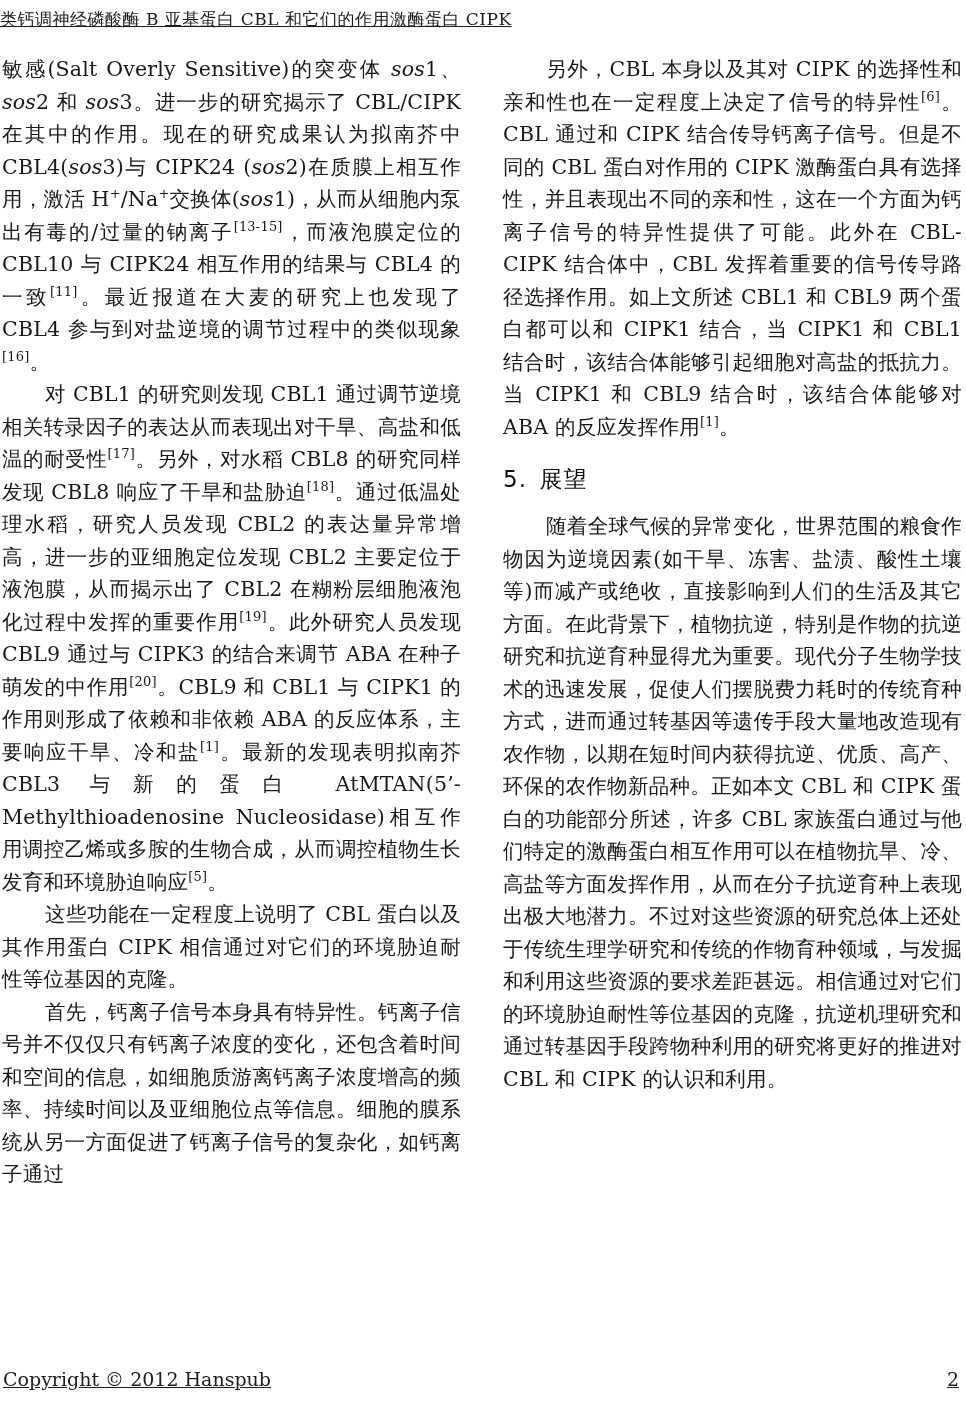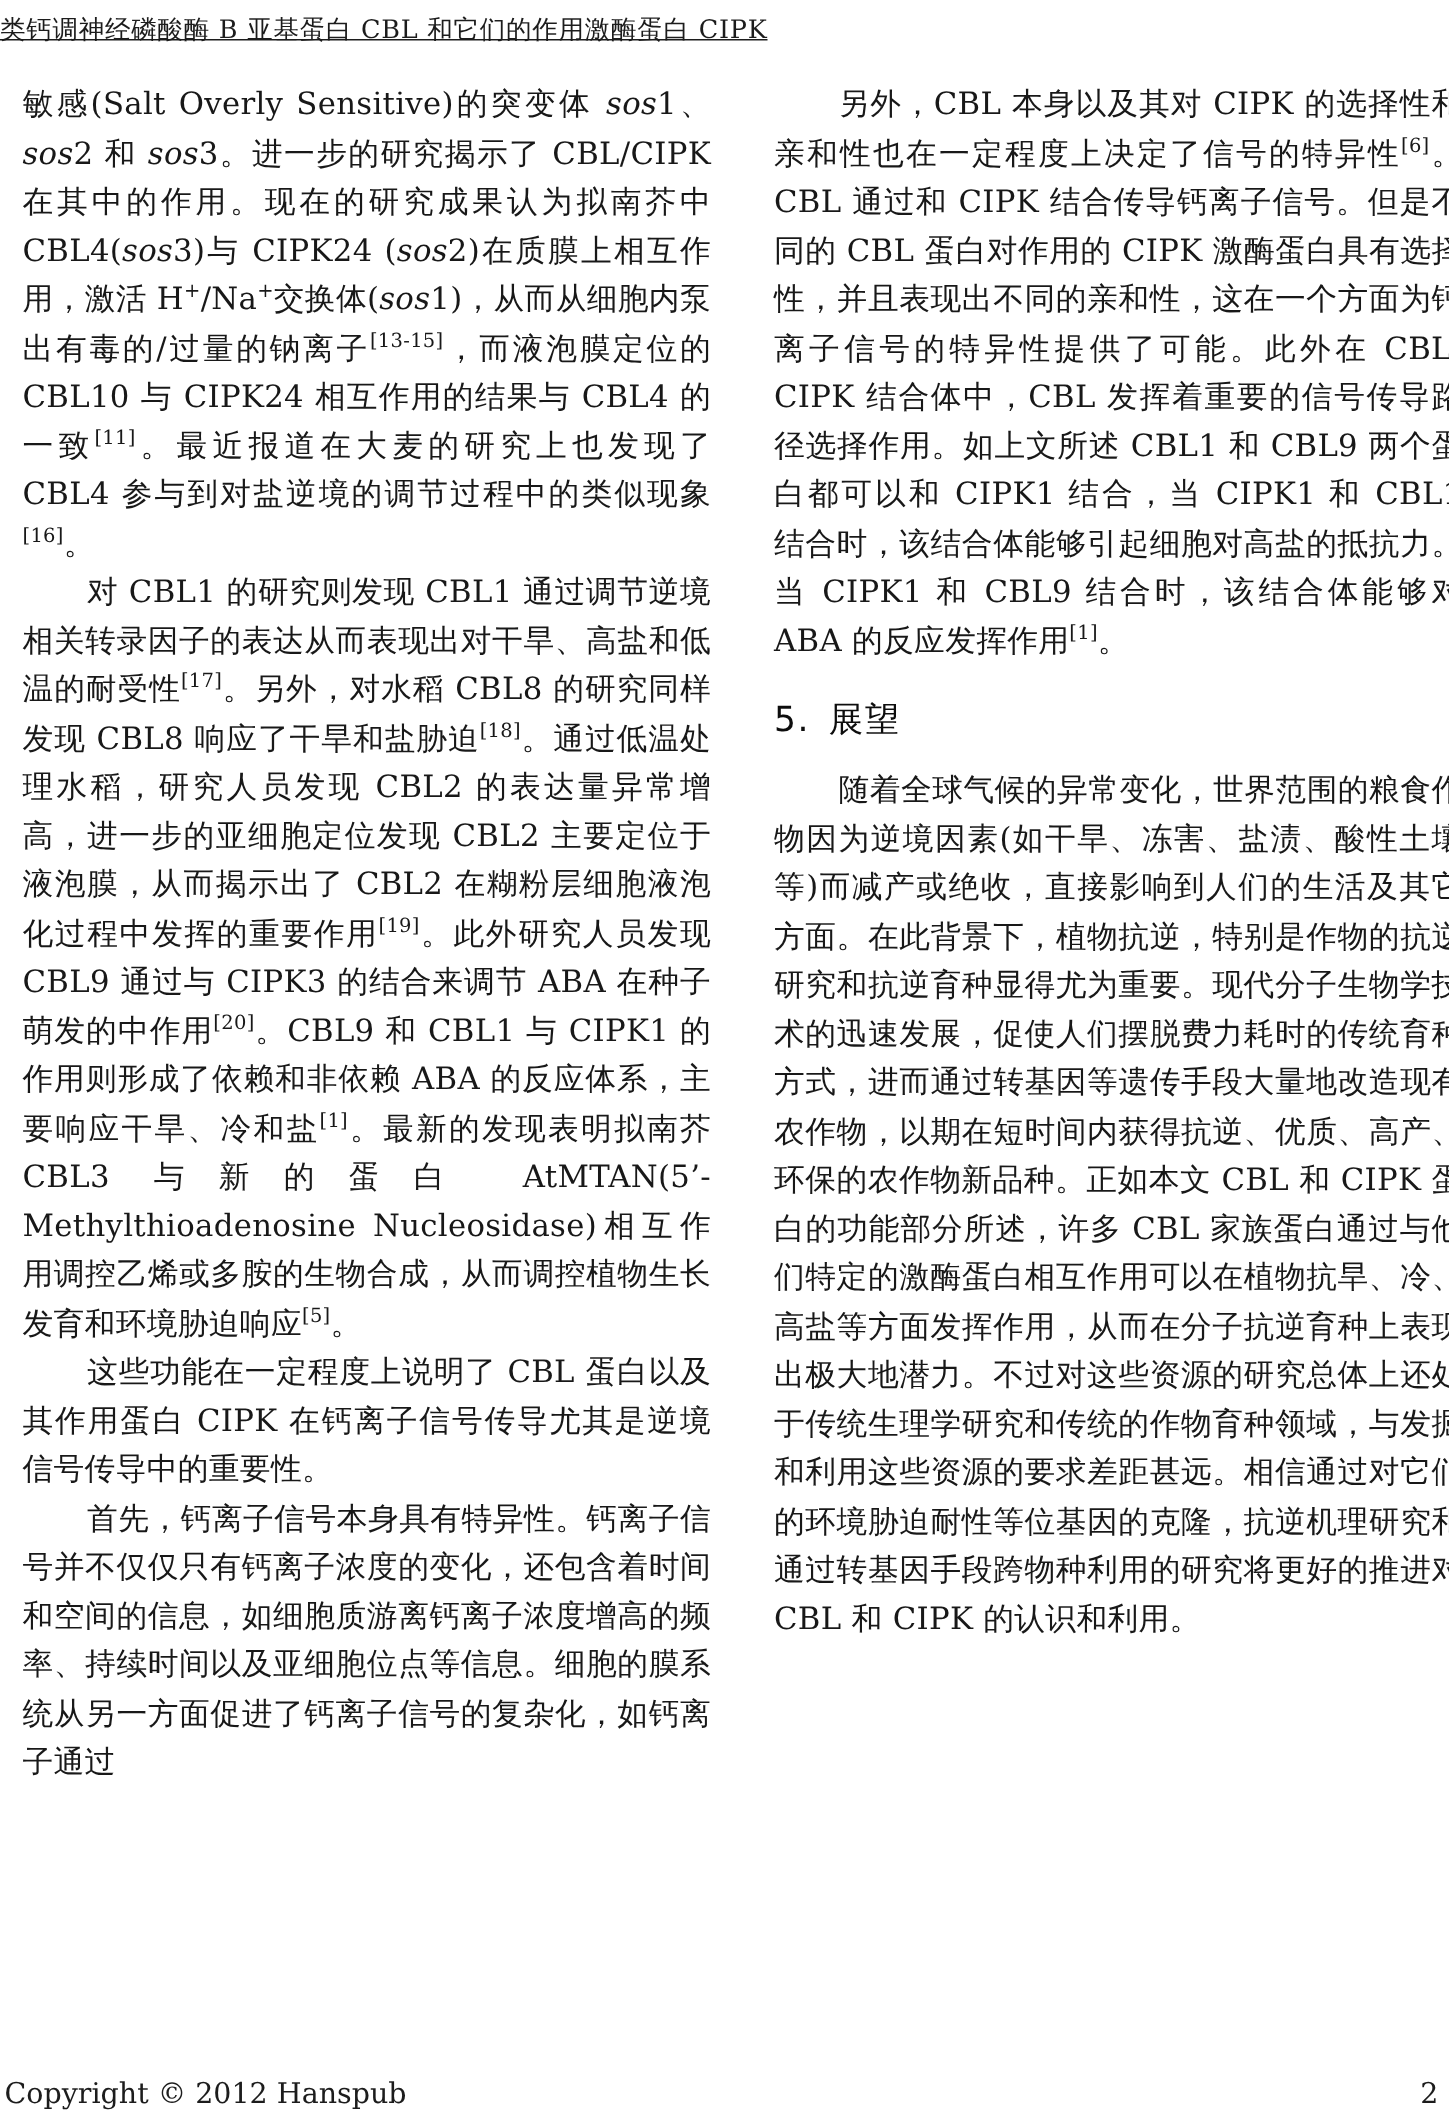--- a/index.html
+++ b/index.html
@@ -18,21 +18,21 @@
   .running-head {
     padding-top: 8px;
     text-align: left;
     font-size: 17px;
     letter-spacing: 0.5px;
     color: #1c1c1c;
     text-decoration: underline;
   }
   .columns {
     margin-top: 22px;
-    padding: 0 15px;
+    padding: 0 2px;
     display: flex;
     gap: 42px;
     height: 1308px;
     overflow: hidden;
   }
   .col {
     flex: 0 0 459px;
     width: 459px;
   }
   .col p {
@@ -59,38 +59,39 @@
     line-height: 0;
     vertical-align: super;
   }
   .col i {
     font-style: italic;
   }
   .page-footer {
     position: absolute;
     left: 3px;
     right: 7px;
-    bottom: 7px;
+    bottom: 24px;
     display: flex;
     justify-content: space-between;
     align-items: baseline;
     font-size: 19px;
     color: #1c1c1c;
+    text-decoration: underline;
   }
 </style>
 </head>
 <body>
 
 <div class="running-head">类钙调神经磷酸酶 B 亚基蛋白 CBL 和它们的作用激酶蛋白 CIPK</div>
 
 <div class="columns">
   <div class="col">
       <p>敏感(Salt Overly Sensitive)的突变体 <i>sos</i>1、<i>sos</i>2 和 <i>sos</i>3。进一步的研究揭示了 CBL/CIPK 在其中的作用。现在的研究成果认为拟南芥中 CBL4(<i>sos</i>3)与 CIPK24 (<i>sos</i>2)在质膜上相互作用，激活 H<sup class="cite">+</sup>/Na<sup class="cite">+</sup>交换体(<i>sos</i>1)，从而从细胞内泵出有毒的/过量的钠离子<sup class="cite">[13-15]</sup>，而液泡膜定位的 CBL10 与 CIPK24 相互作用的结果与 CBL4 的一致<sup class="cite">[11]</sup>。最近报道在大麦的研究上也发现了 CBL4 参与到对盐逆境的调节过程中的类似现象<sup class="cite">[16]</sup>。</p>
       <p class="indent">对 CBL1 的研究则发现 CBL1 通过调节逆境相关转录因子的表达从而表现出对干旱、高盐和低温的耐受性<sup class="cite">[17]</sup>。另外，对水稻 CBL8 的研究同样发现 CBL8 响应了干旱和盐胁迫<sup class="cite">[18]</sup>。通过低温处理水稻，研究人员发现 CBL2 的表达量异常增高，进一步的亚细胞定位发现 CBL2 主要定位于液泡膜，从而揭示出了 CBL2 在糊粉层细胞液泡化过程中发挥的重要作用<sup class="cite">[19]</sup>。此外研究人员发现 CBL9 通过与 CIPK3 的结合来调节 ABA 在种子萌发的中作用<sup class="cite">[20]</sup>。CBL9 和 CBL1 与 CIPK1 的作用则形成了依赖和非依赖 ABA 的反应体系，主要响应干旱、冷和盐<sup class="cite">[1]</sup>。最新的发现表明拟南芥 CBL3 与新的蛋白 AtMTAN(5’-Methylthioadenosine Nucleosidase)相互作用调控乙烯或多胺的生物合成，从而调控植物生长发育和环境胁迫响应<sup class="cite">[5]</sup>。</p>
-      <p class="indent">这些功能在一定程度上说明了 CBL 蛋白以及其作用蛋白 CIPK 在钙离子信号传导尤其是逆境信号传导中的重要性。</p>
+      <p class="indent">这些功能在一定程度上说明了 CBL 蛋白以及其作用蛋白 CIPK 相信通过对它们的环境胁迫耐性等位基因的克隆。</p>
       <p class="indent">首先，钙离子信号本身具有特异性。钙离子信号并不仅仅只有钙离子浓度的变化，还包含着时间和空间的信息，如细胞质游离钙离子浓度增高的频率、持续时间以及亚细胞位点等信息。细胞的膜系统从另一方面促进了钙离子信号的复杂化，如钙离子通过</p>
     </div>
   <div class="col">
       <p class="indent">另外，CBL 本身以及其对 CIPK 的选择性和亲和性也在一定程度上决定了信号的特异性<sup class="cite">[6]</sup>。CBL 通过和 CIPK 结合传导钙离子信号。但是不同的 CBL 蛋白对作用的 CIPK 激酶蛋白具有选择性，并且表现出不同的亲和性，这在一个方面为钙离子信号的特异性提供了可能。此外在 CBL-CIPK 结合体中，CBL 发挥着重要的信号传导路径选择作用。如上文所述 CBL1 和 CBL9 两个蛋白都可以和 CIPK1 结合，当 CIPK1 和 CBL1 结合时，该结合体能够引起细胞对高盐的抵抗力。当 CIPK1 和 CBL9 结合时，该结合体能够对 ABA 的反应发挥作用<sup class="cite">[1]</sup>。</p>
       <h2>5. 展望</h2>
       <p class="indent">随着全球气候的异常变化，世界范围的粮食作物因为逆境因素(如干旱、冻害、盐渍、酸性土壤等)而减产或绝收，直接影响到人们的生活及其它方面。在此背景下，植物抗逆，特别是作物的抗逆研究和抗逆育种显得尤为重要。现代分子生物学技术的迅速发展，促使人们摆脱费力耗时的传统育种方式，进而通过转基因等遗传手段大量地改造现有农作物，以期在短时间内获得抗逆、优质、高产、环保的农作物新品种。正如本文 CBL 和 CIPK 蛋白的功能部分所述，许多 CBL 家族蛋白通过与他们特定的激酶蛋白相互作用可以在植物抗旱、冷、高盐等方面发挥作用，从而在分子抗逆育种上表现出极大地潜力。不过对这些资源的研究总体上还处于传统生理学研究和传统的作物育种领域，与发掘和利用这些资源的要求差距甚远。相信通过对它们的环境胁迫耐性等位基因的克隆，抗逆机理研究和通过转基因手段跨物种利用的研究将更好的推进对 CBL 和 CIPK 的认识和利用。</p>
     </div>
 </div>
 
 <div class="page-footer">

